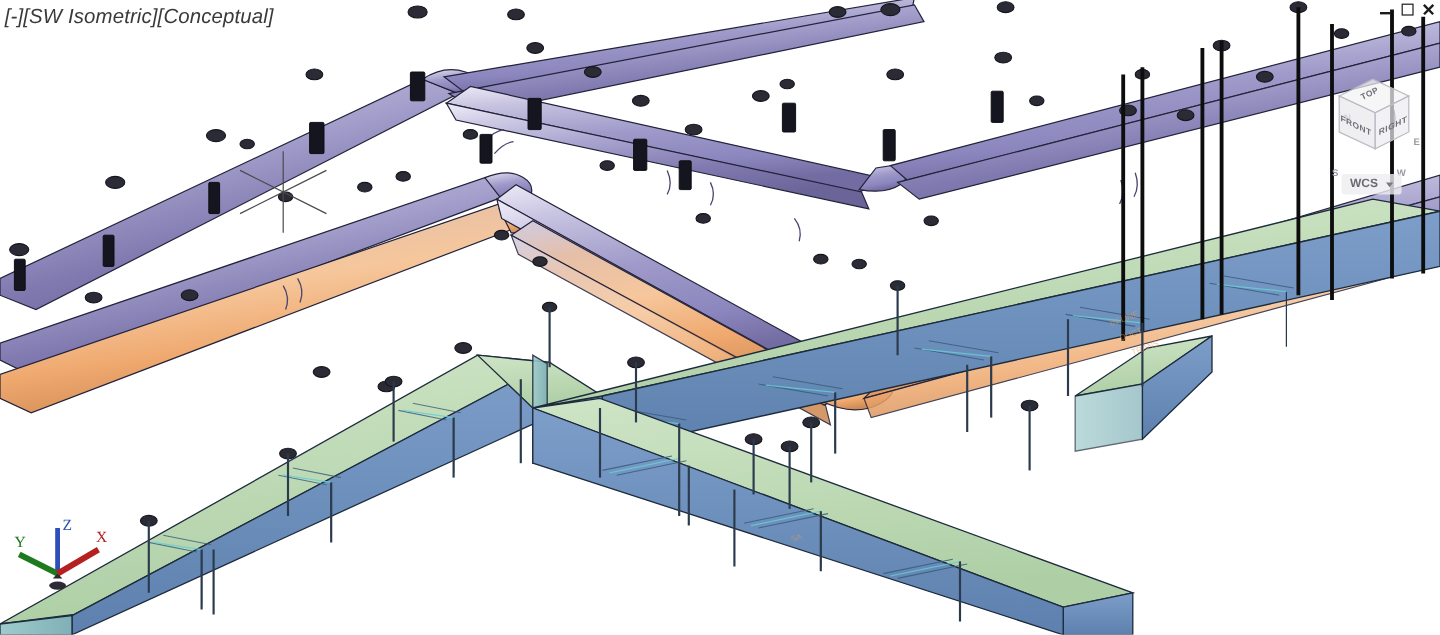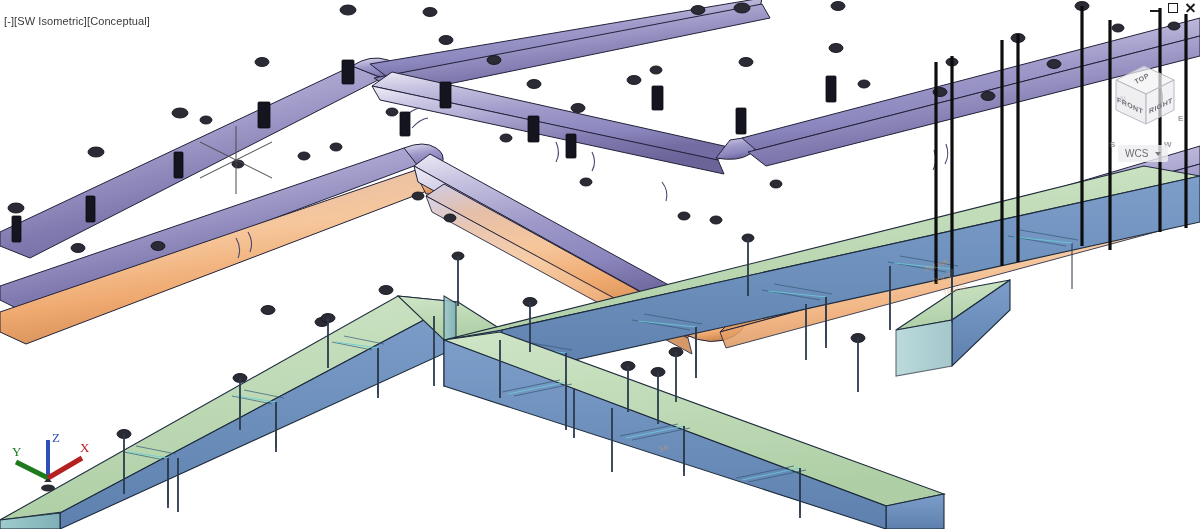--- a/index.html
+++ b/index.html
@@ -2,22 +2,22 @@
 <html><head>
 <meta charset="utf-8">
 <style>
   html,body{margin:0;padding:0;background:#fff;}
   body{width:1200px;height:529px;overflow:hidden;
        font-family:"Liberation Sans",sans-serif;}
   #viewport{position:relative;width:1200px;height:529px;background:#ffffff;overflow:hidden;}
   #scene{position:absolute;inset:0;}
 
   
-  .vp-label{position:absolute;left:4px;top:15px;font-size:11px;color:#3a3a3a;
-            letter-spacing:.1px;white-space:nowrap;z-index:40;}
+  .vp-label{position:absolute;left:4px;top:4px;font-size:17px;color:#3a3a3a;
+            letter-spacing:.1px;white-space:nowrap;z-index:40;font-style:italic;}
   .vp-label span{cursor:default;}
   .vp-label .seg{padding:0 0px;}
 
   
   .wincaps{position:absolute;right:2px;top:1px;z-index:50;display:flex;gap:3px;align-items:flex-start;}
   .wincap{width:15px;height:14px;display:flex;align-items:center;justify-content:center;
           color:#1c1c1c;font-size:11px;line-height:1;}
   .wincap.min:after{content:"";display:block;width:9px;height:2px;background:#1c1c1c;margin-top:6px;}
   .wincap.max:after{content:"";display:block;width:8px;height:8px;border:1.6px solid #1c1c1c;}
   .wincap.close{position:relative;}
@@ -26,21 +26,21 @@
   .wincap.close:before{transform:rotate(45deg);}
   .wincap.close:after{transform:rotate(-45deg);}
 
   
   .viewcube{position:absolute;left:1108px;top:58px;width:74px;height:74px;z-index:35;}
   .vc-label{position:absolute;font-size:7px;color:#6f6f78;font-weight:bold;letter-spacing:.4px;}
   .compass{position:absolute;left:1090px;top:88px;width:110px;height:70px;z-index:30;}
   .compass span{position:absolute;font-size:8px;color:#9a9aa4;font-weight:bold;}
   .wcs-btn{position:absolute;left:1118px;top:145px;height:17px;padding:0 7px;
            display:flex;align-items:center;gap:7px;background:rgba(238,238,241,.80);
-           border-radius:2px;font-size:10px;color:#6b6b73;font-weight:normal;z-index:35;}
+           border-radius:2px;font-size:10px;color:#6b6b73;font-weight:bold;z-index:35;}
   .wcs-btn .caret{width:0;height:0;border-left:3px solid transparent;border-right:3px solid transparent;
                   border-top:4px solid #7a7a82;}
 
   
   .ucs{position:absolute;left:4px;top:418px;width:100px;height:75px;z-index:30;}
   .ucs .ax{position:absolute;font-size:13px;font-weight:normal;font-family:"Liberation Serif",serif;}
   .ax-z{color:#2c4fb8;}.ax-y{color:#1d7a1d;}.ax-x{color:#b52020;}
 
   
   .crosshair{position:absolute;left:198px;top:124px;width:78px;height:72px;z-index:28;pointer-events:none;}

